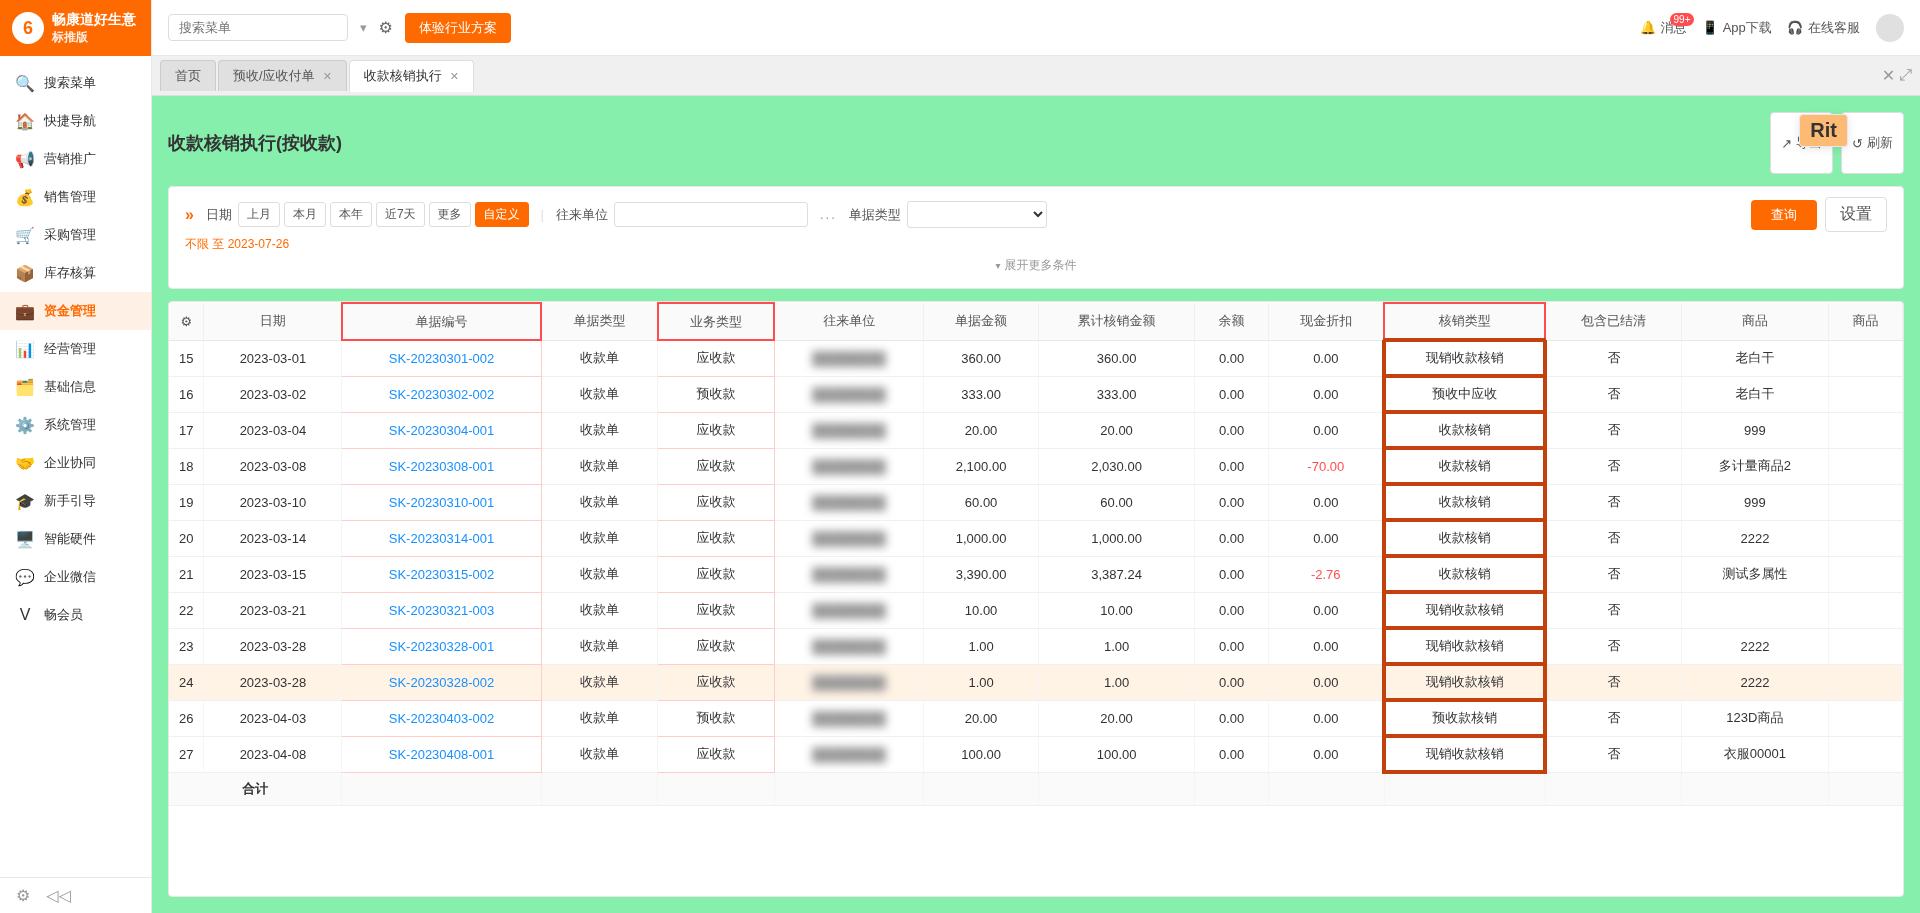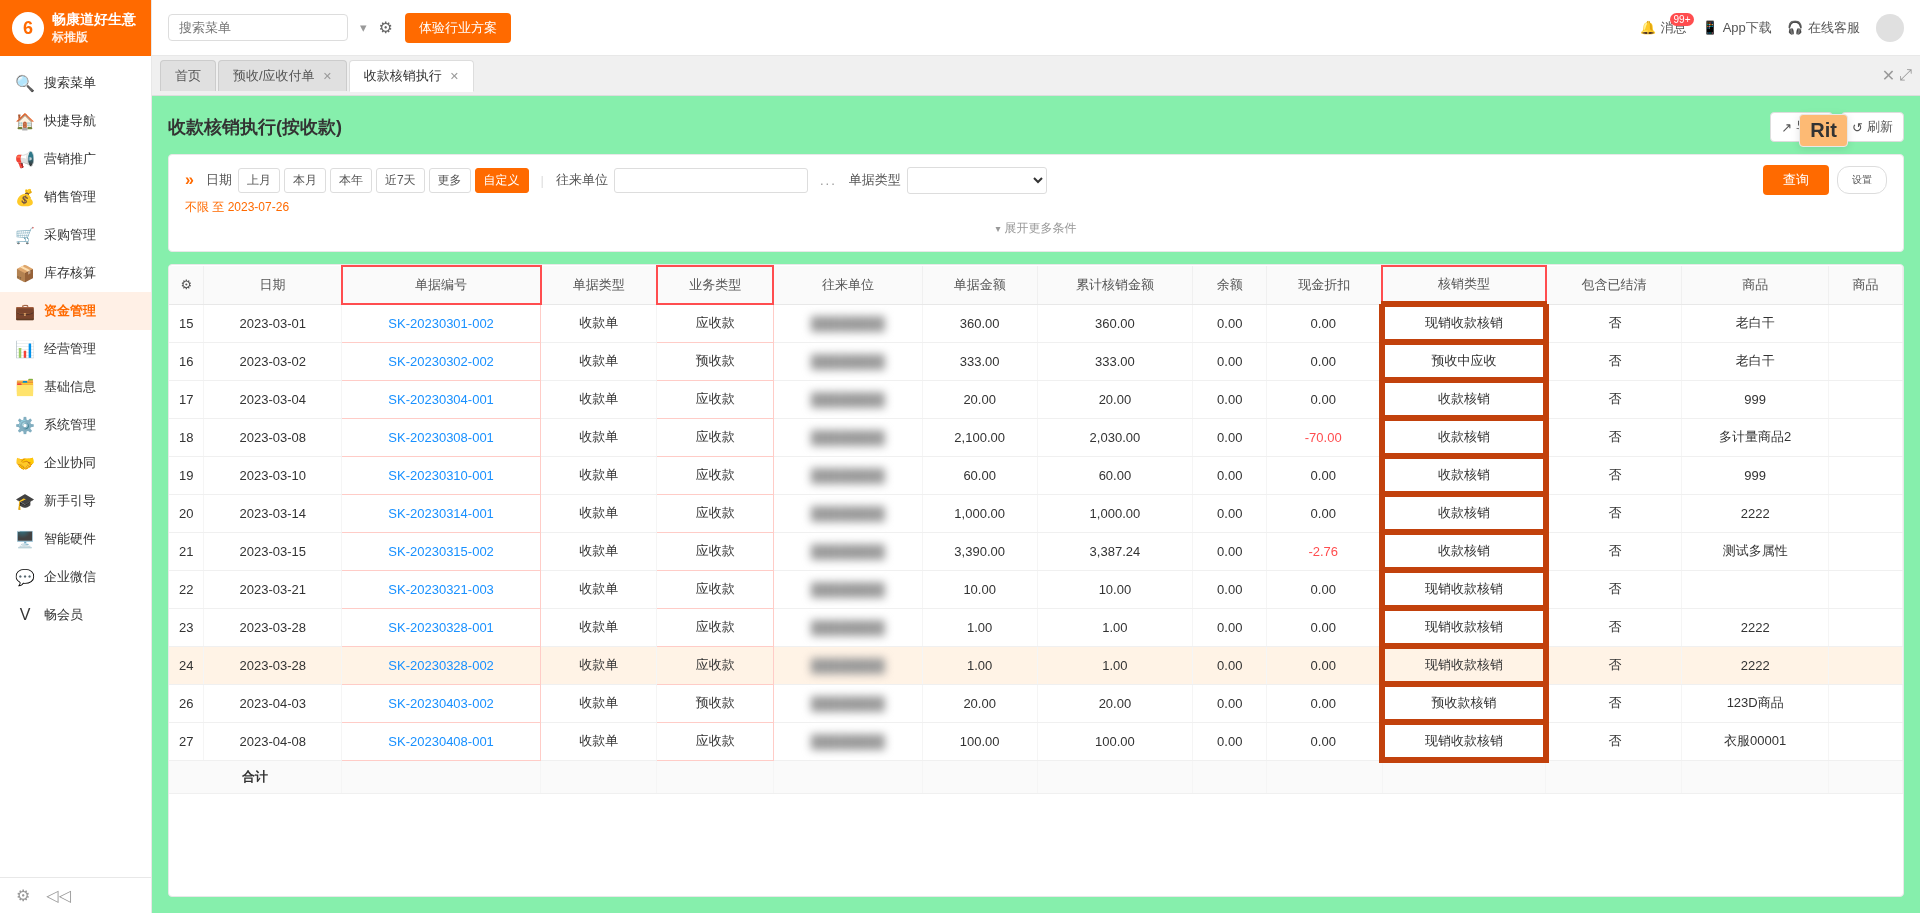--- a/index.html
+++ b/index.html
@@ -32,55 +32,55 @@
     .tab.active { background: #fff; color: #333; border-color: #ddd; border-bottom: 1px solid #fff; margin-bottom: -1px; z-index: 1; }
     .tab .tab-close { color: #999; font-size: 11px; margin-left: 2px; }
     .tabbar-right { margin-left: auto; display: flex; gap: 4px; color: #999; font-size: 16px; cursor: pointer; }
 
     
     .content { flex: 1; overflow: hidden; display: flex; flex-direction: column; padding: 16px; background: #86efac; }
     .page-header { display: flex; align-items: center; justify-content: space-between; margin-bottom: 12px; }
     .page-title { font-size: 18px; font-weight: bold; color: #333; }
     .page-actions { display: flex; gap: 8px; }
     .btn-export { display: flex; align-items: center; gap: 4px; padding: 5px 10px; border: 1px solid #ddd; border-radius: 4px; background: #fff; font-size: 13px; cursor: pointer; color: #555; }
-    .btn-refresh { display: flex; align-items: center; gap: 4px; padding: 5px 10px; border: 1px solid #ddd; border-radius: 4px; background: #fff; font-size: 13px; cursor: pointer; color: #555; }
+    .btn-refresh { display: flex; align-items: center; gap: 4px; padding: 21px 10px; border: 1px solid #ddd; border-radius: 4px; background: #fff; font-size: 13px; cursor: pointer; color: #555; }
 
     
     .filter-bar { background: #fff; border-radius: 4px; padding: 10px 16px; margin-bottom: 12px; border: 1px solid #e8e8e8; }
     .filter-row { display: flex; align-items: center; gap: 12px; flex-wrap: wrap; }
     .filter-item { display: flex; align-items: center; gap: 6px; font-size: 13px; color: #333; }
     .filter-label { color: #555; white-space: nowrap; }
     .filter-date-btns { display: flex; gap: 4px; }
     .date-btn { padding: 3px 8px; border: 1px solid #ddd; border-radius: 3px; font-size: 12px; cursor: pointer; background: #fff; color: #555; }
     .date-btn.custom { background: #ff6a00; color: #fff; border-color: #ff6a00; }
     .date-range { color: #ff6a00; font-size: 12px; }
     .filter-separator { color: #ddd; }
     .filter-input { border: 1px solid #ddd; border-radius: 3px; padding: 4px 8px; font-size: 13px; color: #333; outline: none; min-width: 160px; }
     .filter-more { color: #999; font-size: 13px; letter-spacing: 2px; }
     .filter-select { border: 1px solid #ddd; border-radius: 3px; padding: 4px 24px 4px 8px; font-size: 13px; color: #333; outline: none; min-width: 140px; background: #fff; }
     .btn-query { background: #ff6a00; color: #fff; border: none; border-radius: 4px; padding: 6px 20px; font-size: 13px; cursor: pointer; }
-    .btn-settings { border: 1px solid #ddd; background: #fff; border-radius: 12px; padding: 6px 14px; font-size: 10px; cursor: pointer; color: #555; }
+    .btn-settings { border: 1px solid #ddd; background: #fff; border-radius: 4px; padding: 6px 14px; font-size: 16px; cursor: pointer; color: #555; }
     .expand-more { display: flex; justify-content: center; align-items: center; gap: 4px; color: #999; font-size: 12px; cursor: pointer; padding: 4px 0; }
     .expand-icon { font-size: 10px; }
 
     
     .table-container { flex: 1; overflow: auto; background: #fff; border-radius: 4px; border: 1px solid #e8e8e8; }
     table { width: 100%; border-collapse: collapse; font-size: 13px; }
     thead th { background: #fafafa; border-bottom: 1px solid #e8e8e8; padding: 8px 10px; text-align: center; color: #555; font-weight: normal; white-space: nowrap; position: sticky; top: 0; z-index: 2; border-right: 1px solid #f0f0f0; }
     tbody td { padding: 7px 10px; border-bottom: 1px solid #f0f0f0; text-align: center; color: #333; border-right: 1px solid #f5f5f5; white-space: nowrap; }
     tbody tr.highlighted { background: #fff3e6; }
     .link { color: #1890ff; text-decoration: none; cursor: pointer; }
     .neg { color: #ff4d4f; }
     .total-row td { background: #fafafa; font-weight: bold; border-top: 1px solid #e8e8e8; }
     th.col-doc-no { border: 2px solid #ff4d4f; }
     th.col-biz-type { border: 2px solid #ff4d4f; }
     th.col-verify-type { border: 2px solid #ff4d4f; }
     td.col-doc-no { border: 1px solid #ffccc7; }
     td.col-biz-type { border: 1px solid #ffccc7; }
-    td.col-verify-type { border: 6px solid #c2410c; }
+    td.col-verify-type { border: 4px solid #c2410c; }
 
     
     .col-gear { width: 32px; }
 
     
     .blurred { filter: blur(4px); color: #999; user-select: none; }
 
     .rit-badge { position: fixed; right: 72px; top: 114px; background: #fdba74; border: 1px solid #e8e8e8; border-radius: 4px; padding: 4px 10px; font-size: 20px; font-weight: bold; color: #333; box-shadow: 0 2px 8px rgba(0,0,0,0.1); z-index: 200; }
 
     

